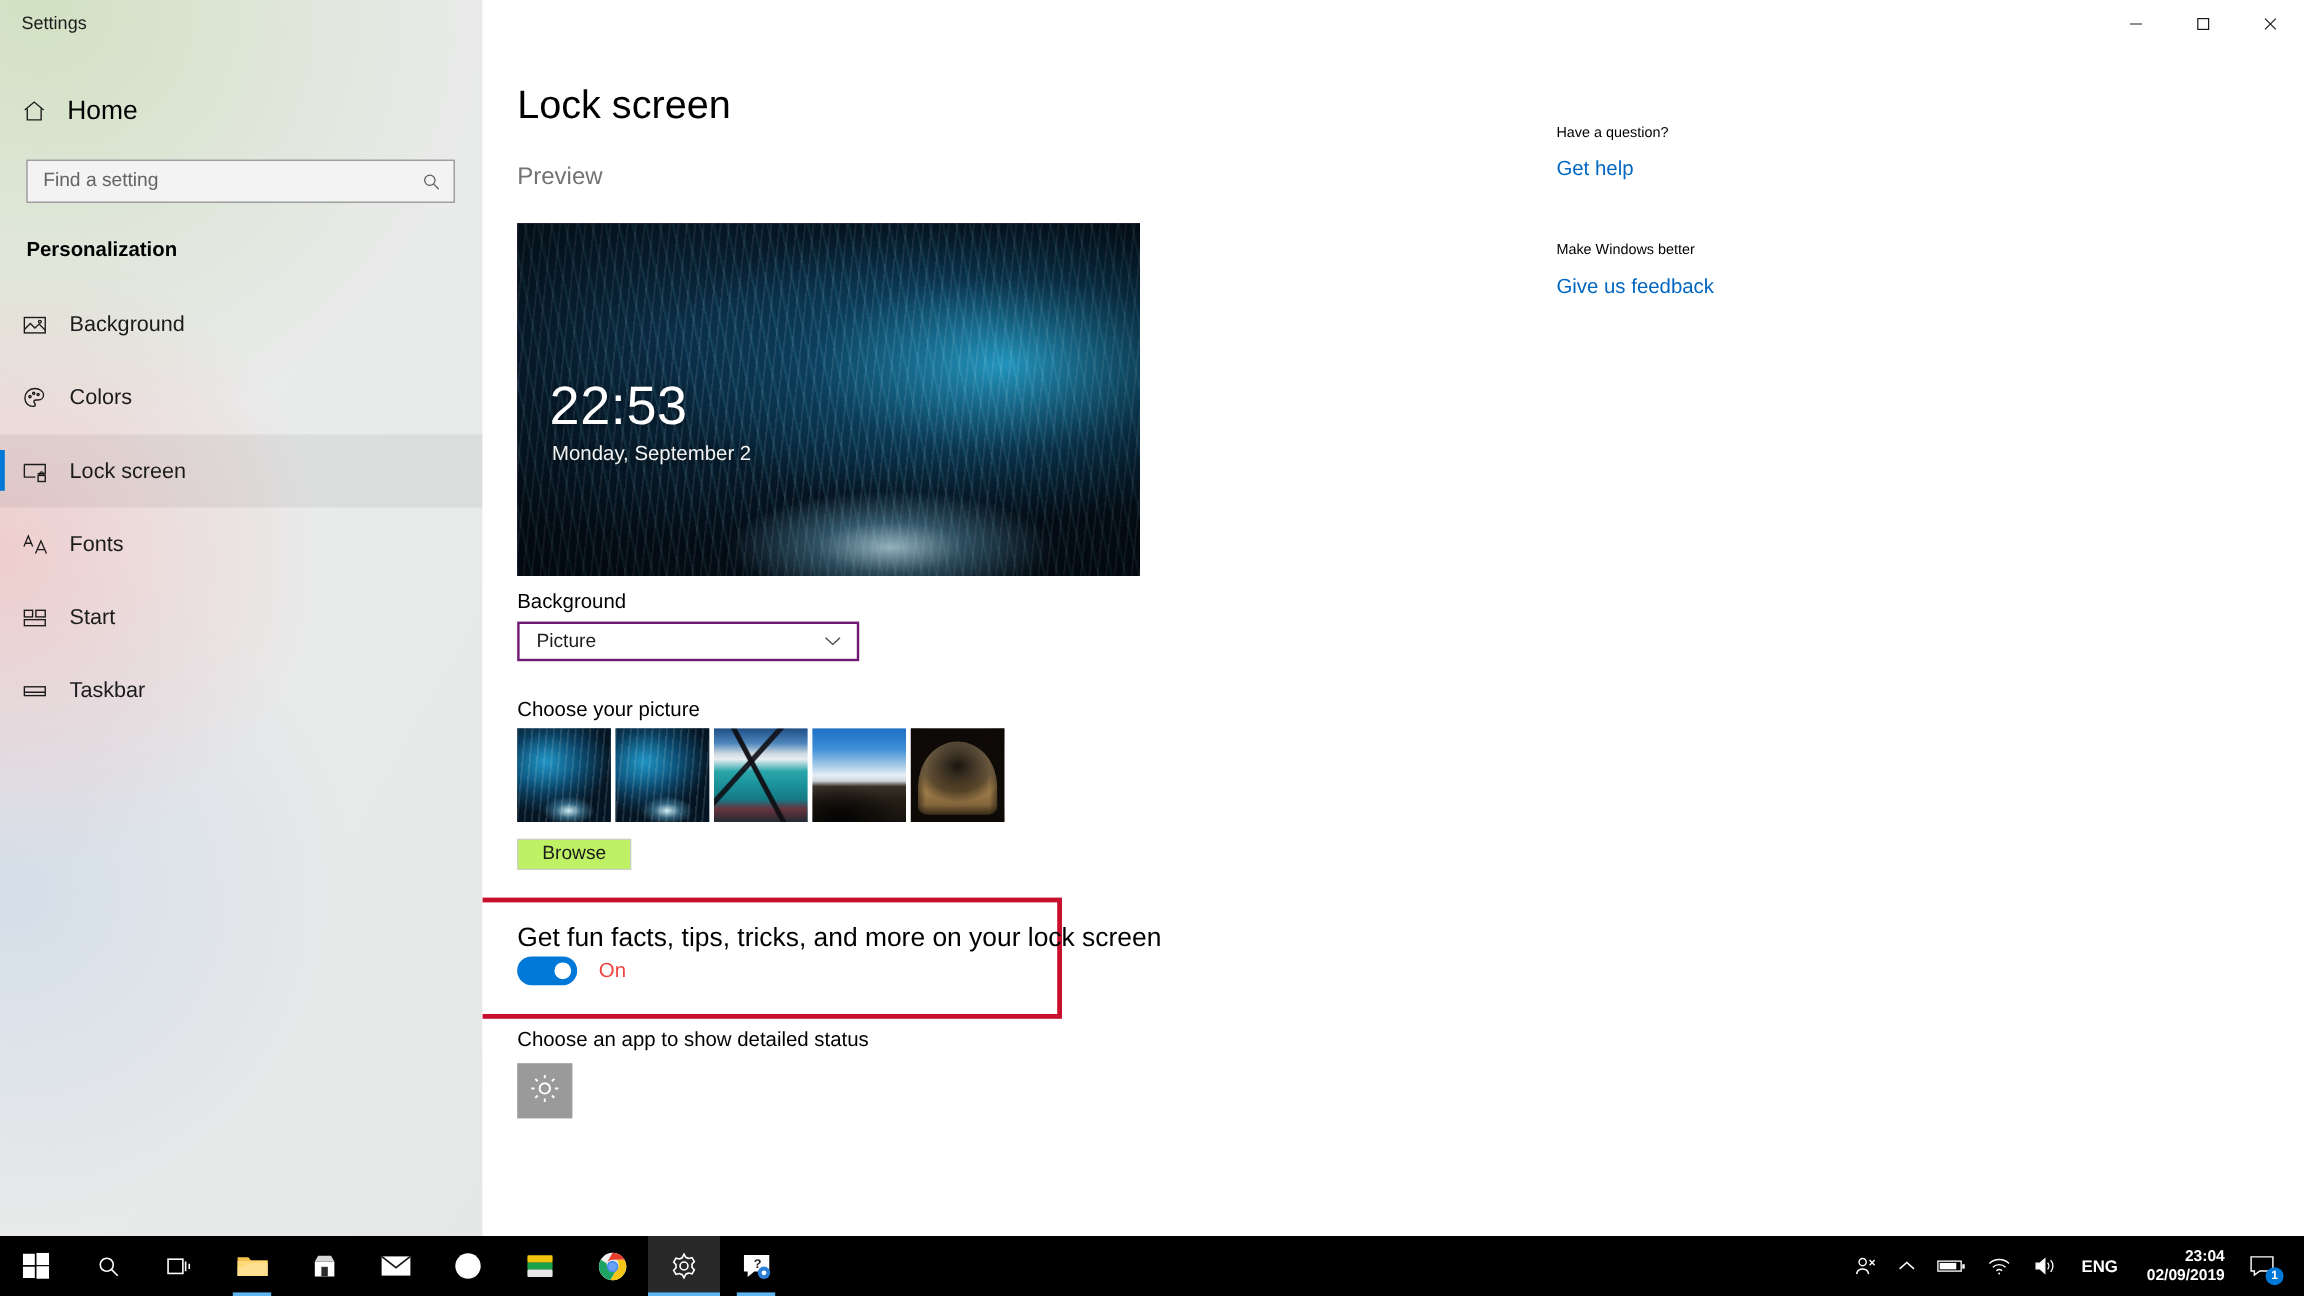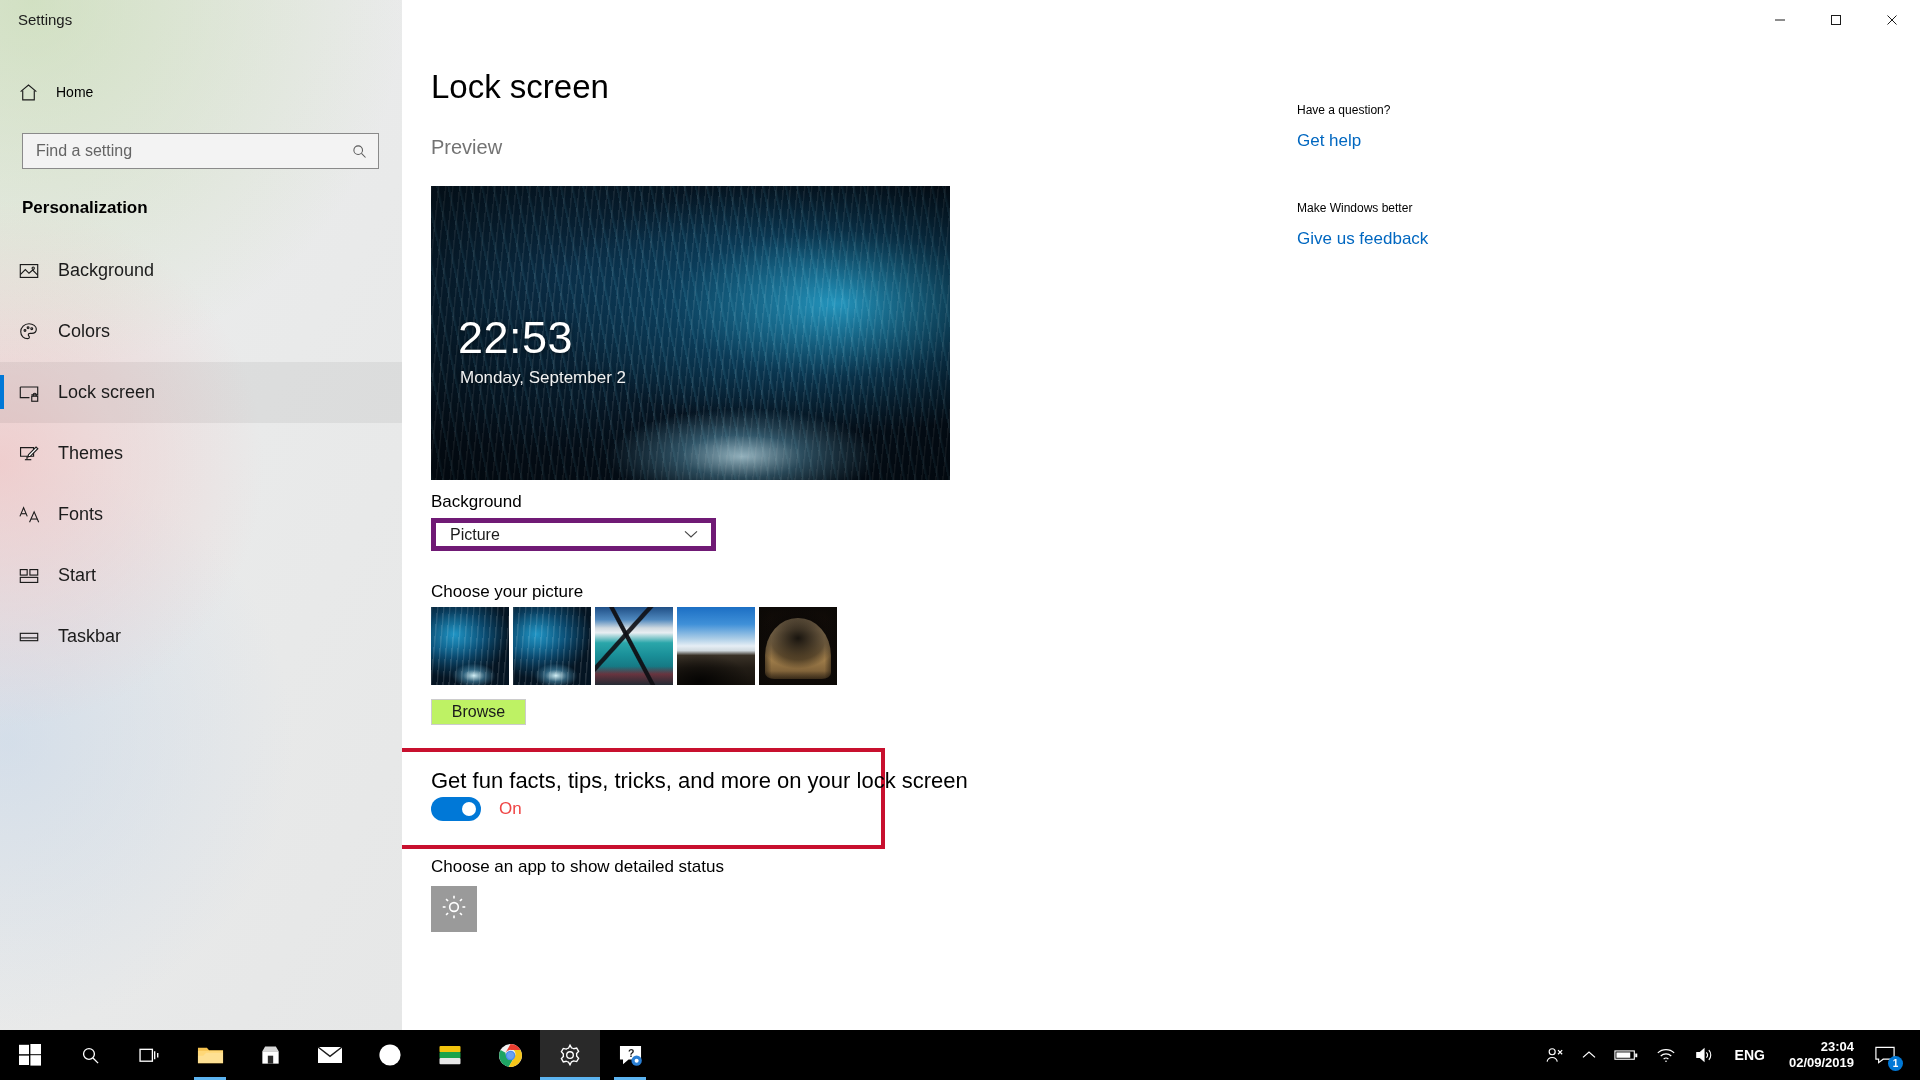--- a/index.html
+++ b/index.html
@@ -47,21 +47,21 @@
     z-index: 10;
   }
 
   .nav-home {
     position: absolute; left: 0; top: 70px;
     width: 402px; height: 44px;
     display: flex; align-items: center;
     padding-left: 18px;
   }
   .nav-home .ico { width: 38px; display:flex; align-items:center; }
-  .nav-home .lbl { font-size: 14px; color: #000; }
+  .nav-home .lbl { font-size: 22px; color: #000; }
 
   .searchbox {
     position: absolute; left: 22px; top: 133px;
     width: 357px; height: 36px;
     background: #f3f3f3;
     border: 1px solid #8a8a8a;
     display: flex; align-items: center;
   }
   .searchbox input {
     flex: 1; height: 100%;
@@ -153,21 +153,21 @@
   }
 
   .h-background {
     position: absolute; left: 29px; top: 492px;
     font-size: 17px; color: #000;
   }
   .dropdown {
     position: absolute; left: 29px; top: 518px;
     width: 285px; height: 33px;
     background: #fff;
-    border: 5px solid #701a75;
+    border: 2px solid #701a75;
     display: flex; align-items: center;
   }
   .dropdown .dval { flex: 1; padding-left: 14px; font-size: 16px; color: #1b1b1b; }
   .dropdown .dchev { padding-right: 13px; display: flex; align-items: center; }
 
   .h-choosepic {
     position: absolute; left: 29px; top: 582px;
     font-size: 17px; color: #000;
   }
   .thumbs {
@@ -414,31 +414,20 @@
           <svg width="22" height="22" viewBox="0 0 24 24" fill="none" stroke="#1b1b1b" stroke-width="1.25">
             <path d="M2.5 5.5 H21.5 V14 H14.5"></path>
             <path d="M2.5 5.5 V17 H12.5"></path>
             <rect x="15" y="15.5" width="6.5" height="5.5"></rect>
             <path d="M16.6 15.5 v-1.6 a1.65 1.65 0 0 1 3.3 0 v1.6"></path>
           </svg>
         </span>
         <span class="lbl">Lock screen</span>
       </div>
 
-      <div class="navitem">
-        <span class="ico">
-          <svg width="22" height="22" viewBox="0 0 24 24" fill="none" stroke="#1b1b1b" stroke-width="1.25">
-            <path d="M2.8 5 H17 V14.5 H2.8 Z"></path>
-            <path d="M7.5 18.2 H14.5"></path>
-            <path d="M9.8 14.5 v3.7"></path>
-            <path d="M11.5 12.6 L19.7 4.4 L21.6 6.3 L13.4 14.5 L10.7 15.3 Z" fill="#fff"></path>
-          </svg>
-        </span>
-        <span class="lbl">Themes</span>
-      </div>
 
       <div class="navitem">
         <span class="ico">
           <svg width="24" height="22" viewBox="0 0 26 24" fill="none" stroke="#1b1b1b" stroke-width="1.2">
             <path d="M2 13.5 L6 4 L10 13.5"></path>
               <path d="M3.3 10.6 H8.7"></path>
             <path d="M12.5 20 L17.5 8.5 L22.5 20"></path>
               <path d="M14.2 16.4 H20.8"></path>
           </svg>
         </span>

